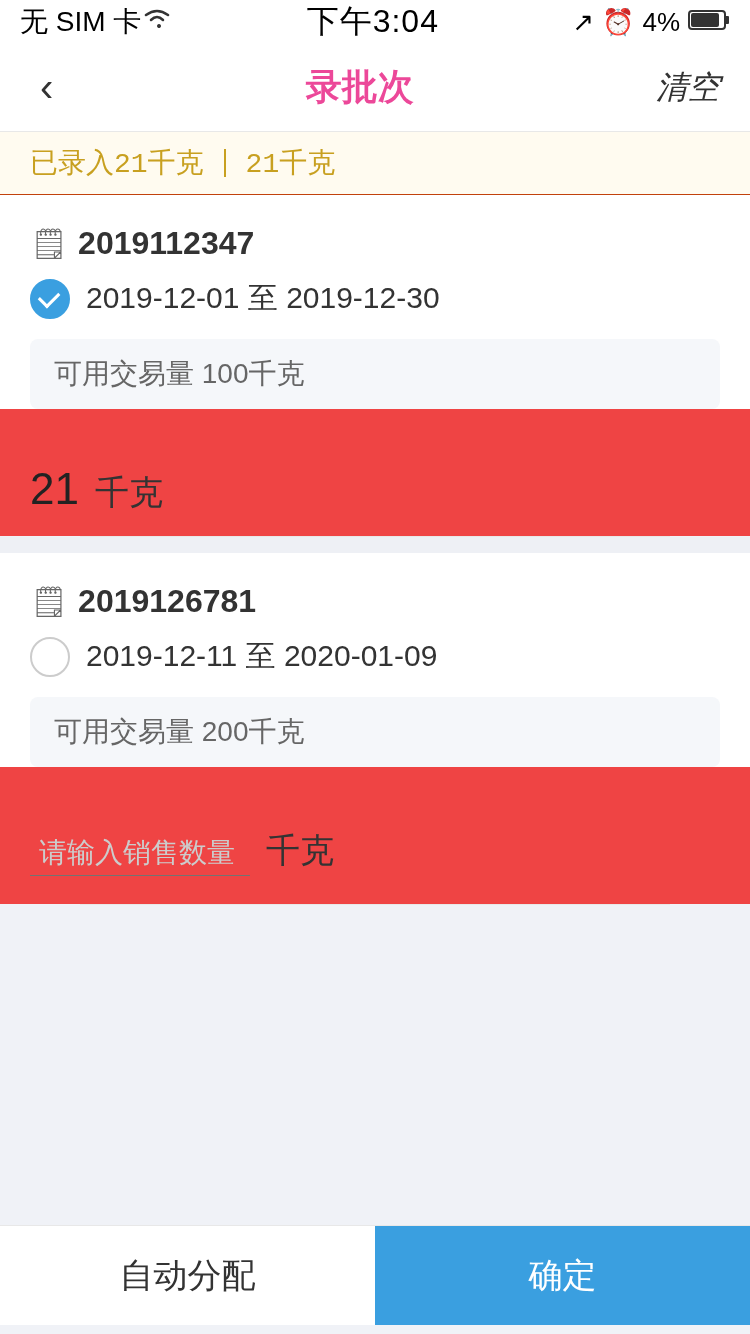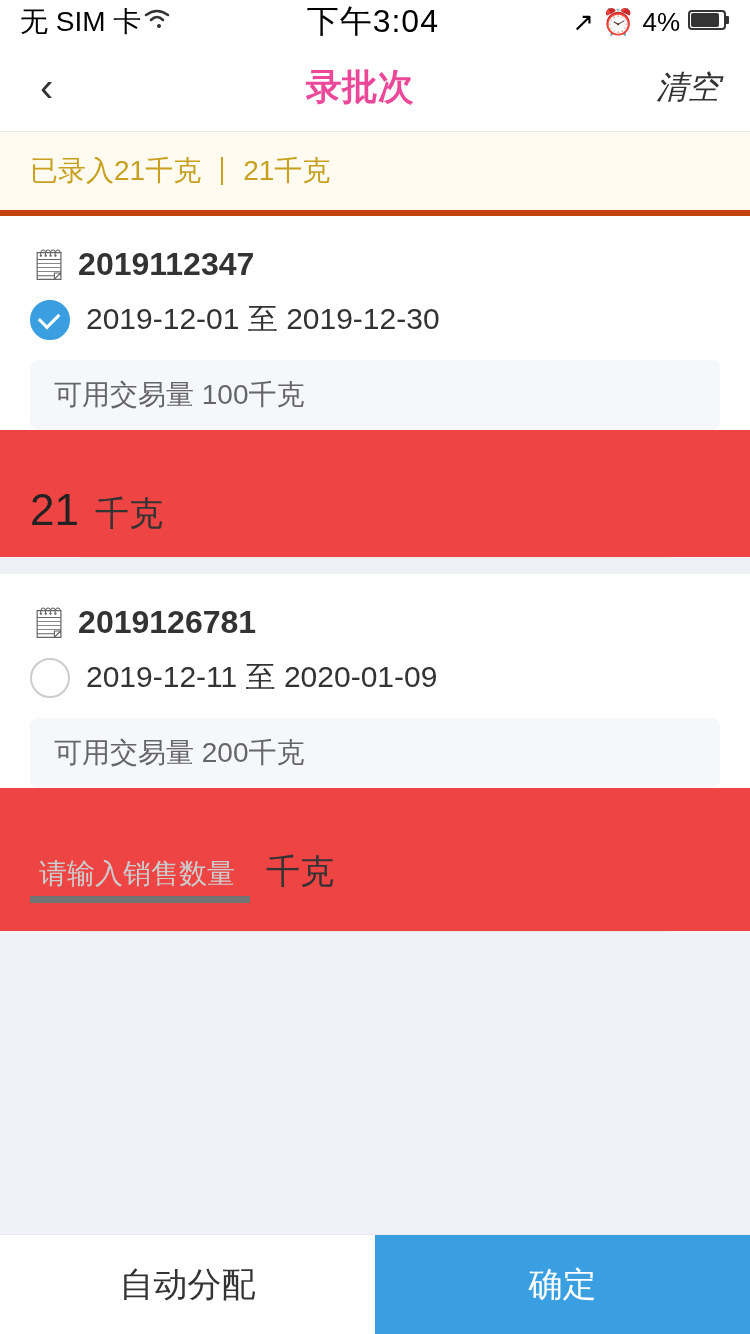--- a/index.html
+++ b/index.html
@@ -66,25 +66,26 @@
     .nav-clear {
       font-size: 32px;
       color: #333;
       cursor: pointer;
       font-style: italic;
     }
 
     
     .info-banner {
       background: #fffbf0;
-      padding: 20px 30px;
+      padding: 12px 30px;
       display: flex;
       align-items: center;
       gap: 20px;
-      border-bottom: 6px solid #c2410c;
+      border-bottom: 1px solid #c2410c;
+      font-family: Liberation Mono, monospace;
     }
     .info-text {
       font-size: 28px;
       color: #c8a020;
     }
     .info-divider {
       width: 2px;
       height: 28px;
       background: #c8a020;
     }
@@ -154,21 +155,21 @@
 
     
     .section-divider {
       height: 16px;
       background: #eef0f5;
     }
 
     
     .bottom-bar {
       position: fixed;
-      bottom: 0;
+      bottom: 9px;
       left: 0;
       width: 750px;
       height: 100px;
       display: flex;
       background: #fff;
       border-top: 1px solid #e8e8e8;
     }
     .btn-auto {
       flex: 1;
       display: flex;
@@ -185,21 +186,21 @@
       align-items: center;
       justify-content: center;
       font-size: 34px;
       color: #fff;
       background: #3a9fe0;
       cursor: pointer;
     }
     .underline-input {
       border: none;
       outline: none;
-      border-bottom: 7px solid #737373;
+      border-bottom: 1px solid #737373;
       font-size: 38px;
       color: #333;
       text-align: right;
       width: 220px;
       padding-bottom: 4px;
       background: transparent;
     }
     .underline-input::placeholder {
       color: #ccc;
       font-size: 28px;

